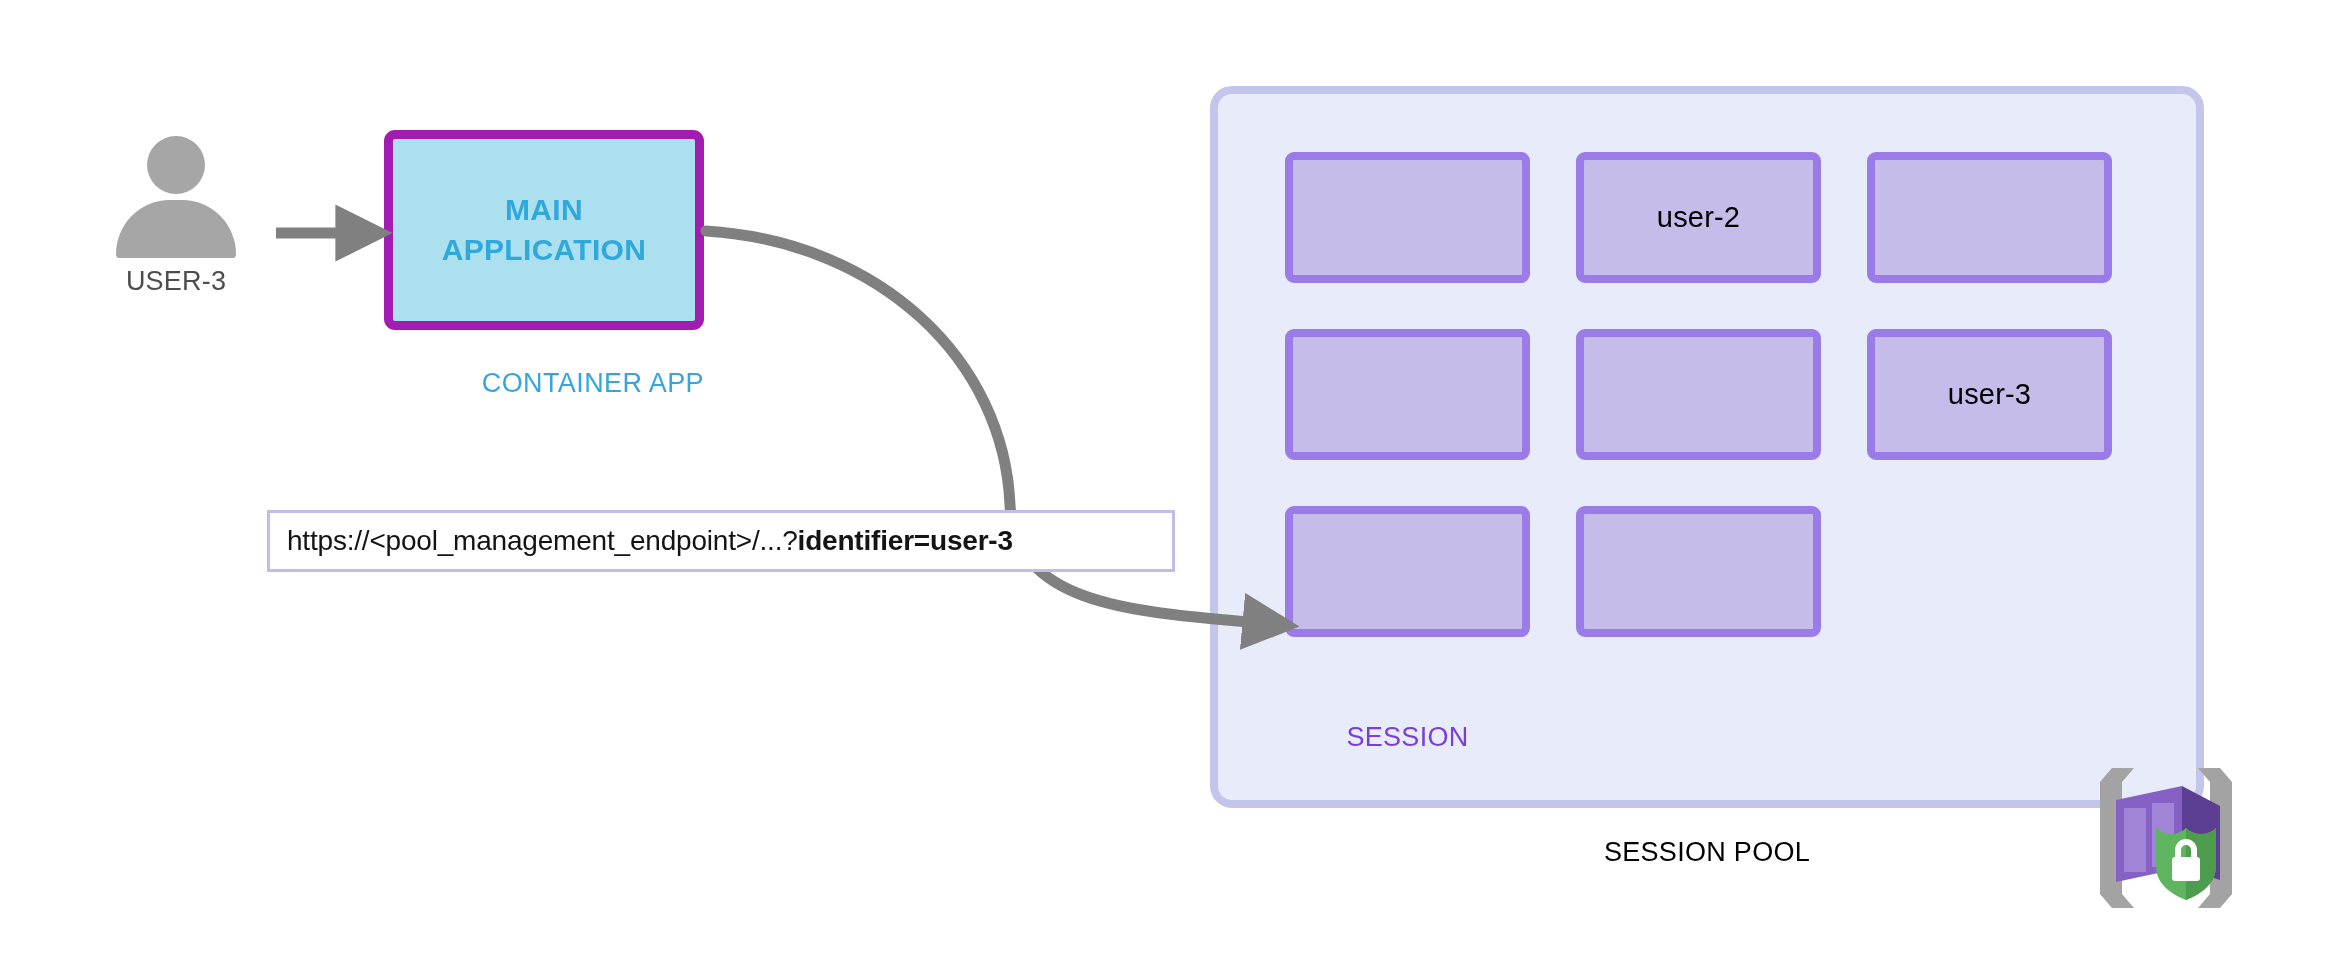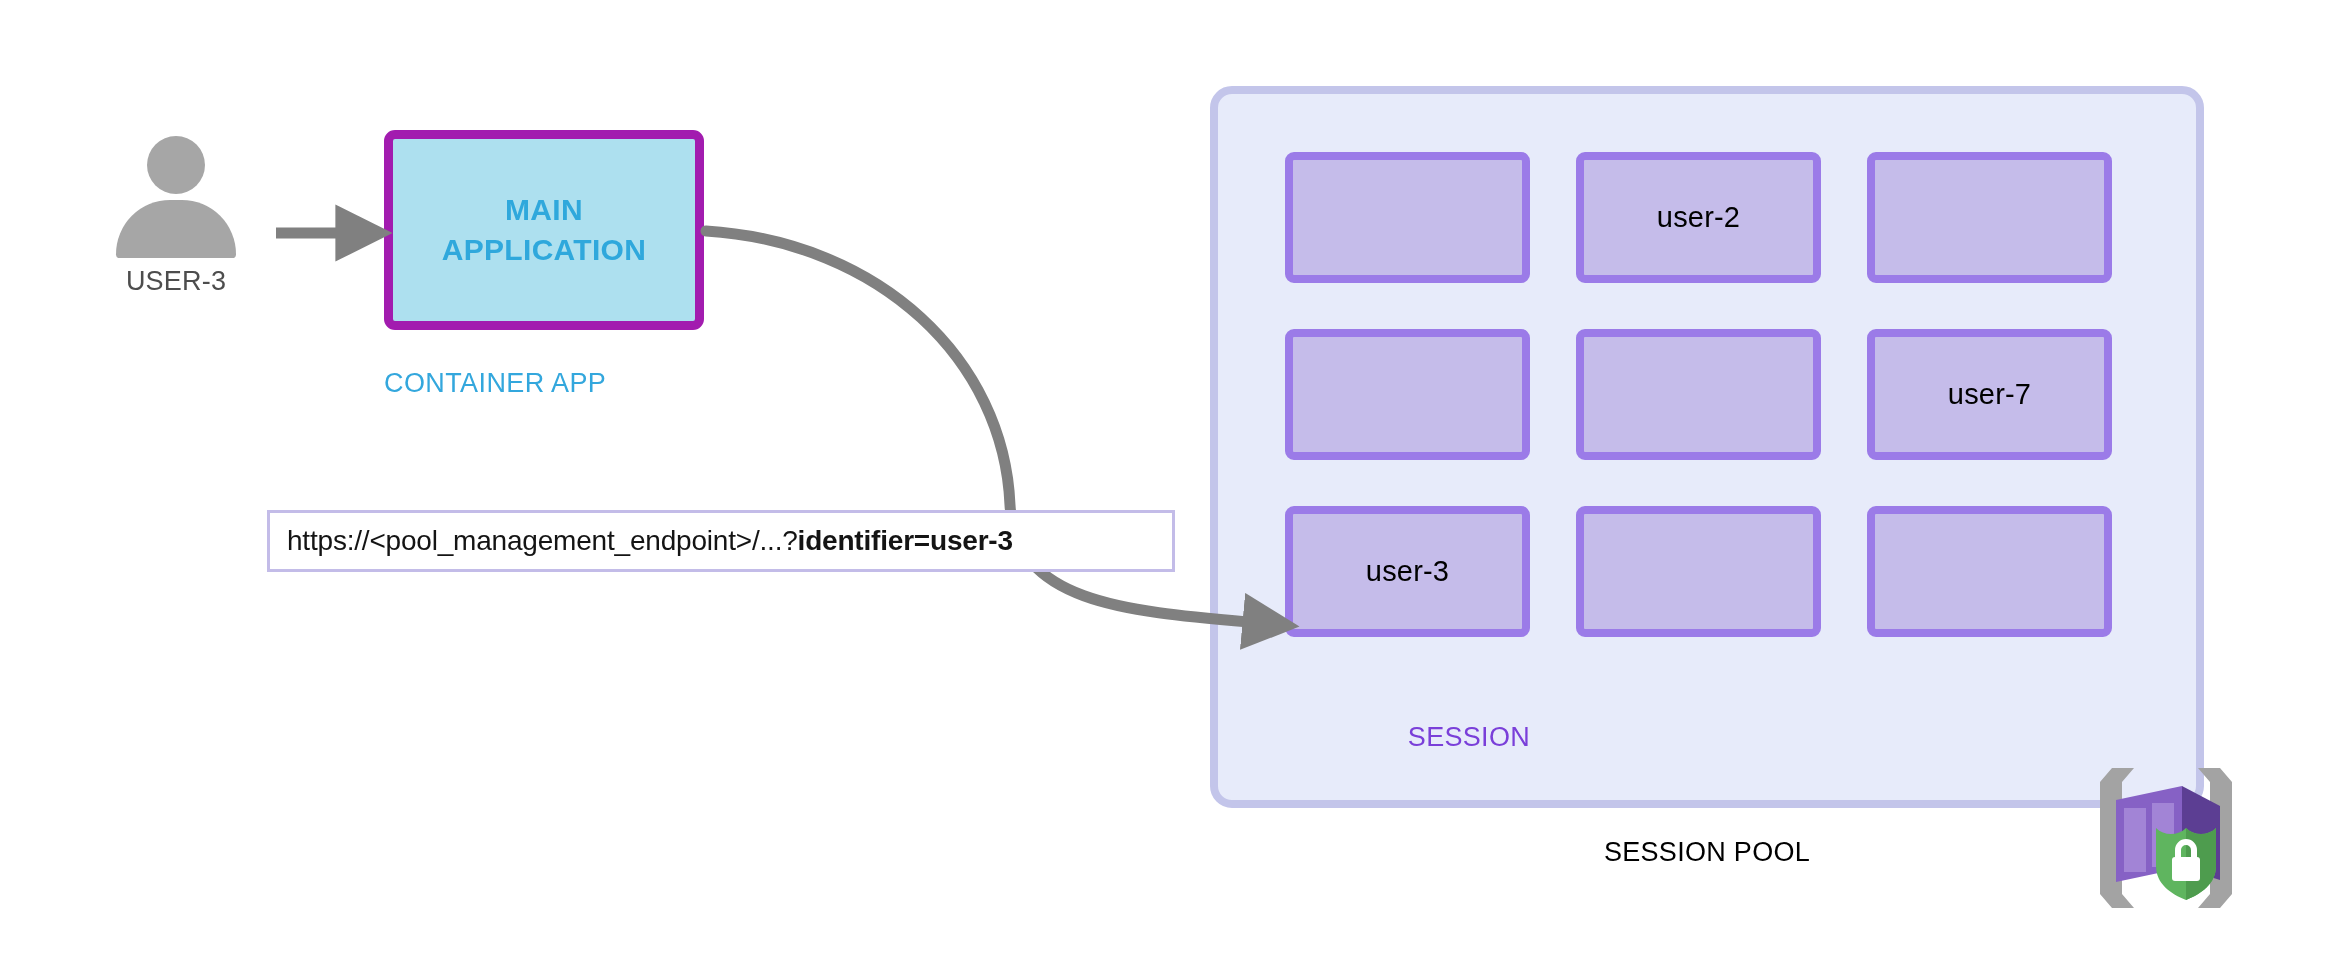--- a/index.html
+++ b/index.html
@@ -83,21 +83,21 @@
     font-weight: bold;
     line-height: 1.32;
     color: #2fa8dc;
     letter-spacing: .3px;
   }
   .app-caption {
     position: absolute;
     left: 384px;
     top: 368px;
     width: 320px;
-    text-align: left;
+    text-align: right;
     font-size: 27px;
     color: #33a7dd;
     letter-spacing: .4px;
     white-space: nowrap;
   }
 
   
   .url-box {
     position: absolute;
     left: 267px;
@@ -158,21 +158,21 @@
     font-size: 29px;
     color: #000000;
     letter-spacing: .2px;
     white-space: nowrap;
   }
   .session-caption {
     position: absolute;
     left: 1285px;
     top: 722px;
     width: 245px;
-    text-align: right;
+    text-align: center;
     font-size: 27px;
     color: #7a3fd9;
     letter-spacing: .3px;
     white-space: nowrap;
   }
   .pool-caption {
     position: absolute;
     left: 1210px;
     top: 837px;
     width: 994px;
@@ -255,23 +255,20 @@
       <span class="cell-label">user-2</span>
     </div>
     <div class="cell">
       <span class="cell-label"></span>
     </div>
     <div class="cell">
       <span class="cell-label"></span>
     </div>
     <div class="cell">
       <span class="cell-label"></span>
-    </div>
-    <div class="cell">
-      <span class="cell-label">user-7</span>
     </div>
     <div class="cell">
       <span class="cell-label">user-3</span>
     </div>
     <div class="cell">
       <span class="cell-label"></span>
     </div>
     <div class="cell">
       <span class="cell-label"></span>
     </div>

